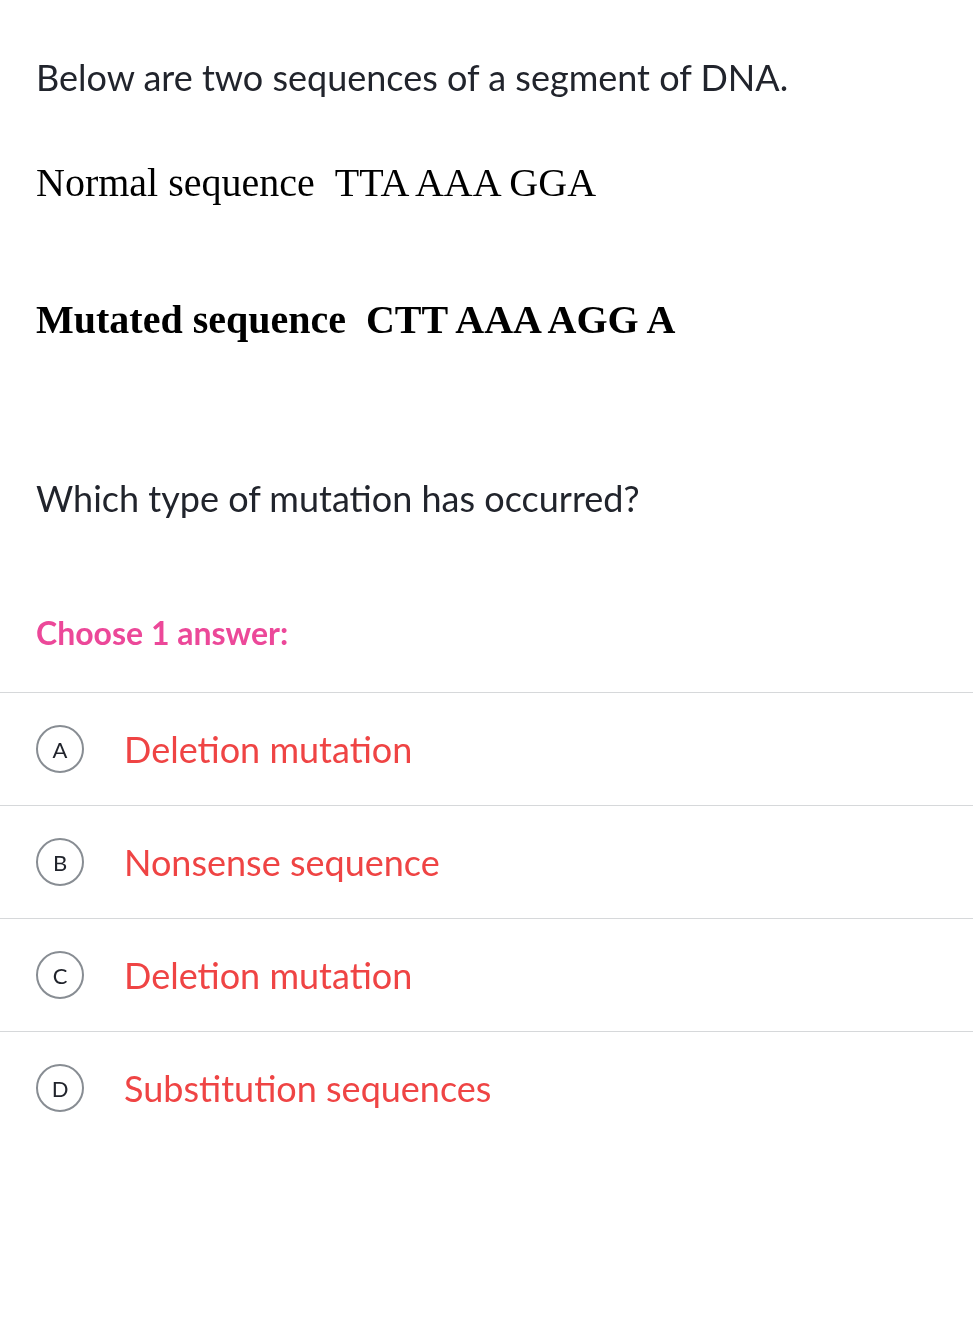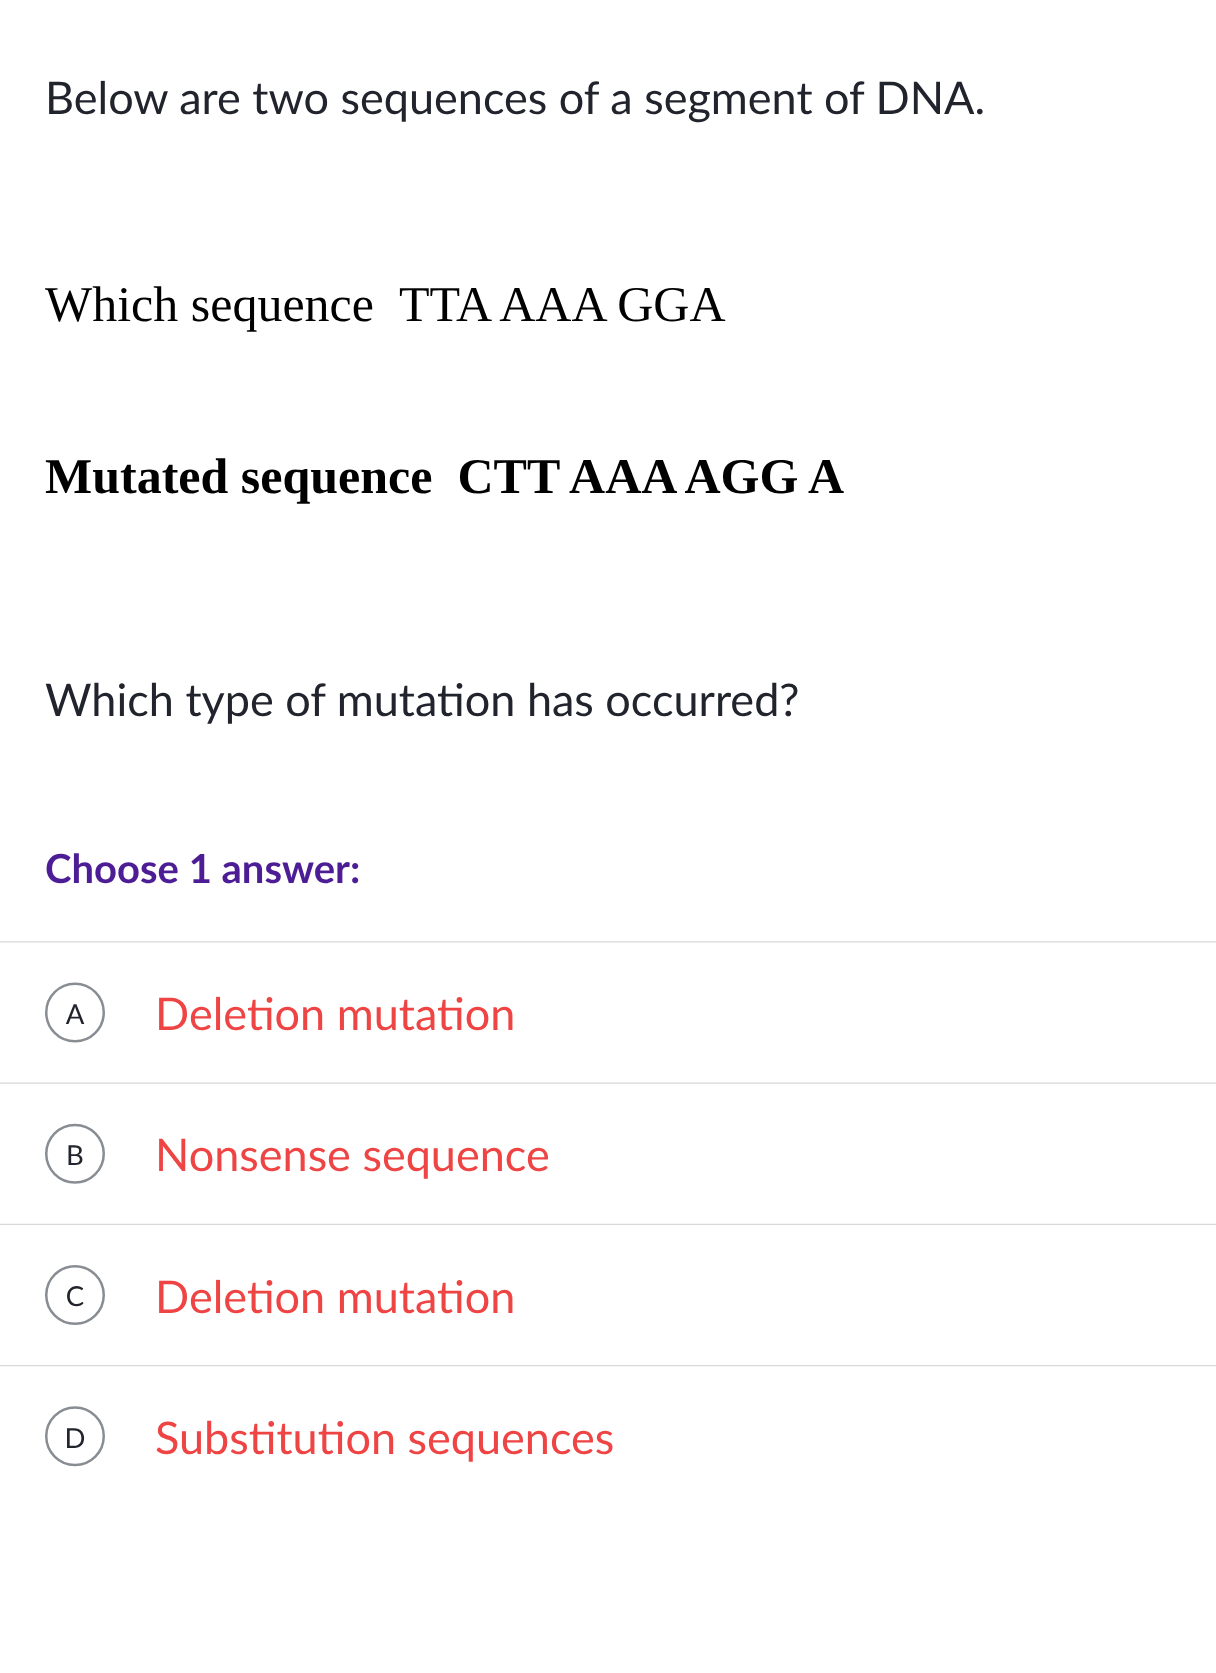--- a/index.html
+++ b/index.html
@@ -9,21 +9,21 @@
     color: #21242c;
     width: 973px;
   }
   .container {
     padding: 50px 36px 0 36px;
   }
   .intro {
     font-size: 36px;
     line-height: 1.5;
     color: #21242c;
-    margin-bottom: 116px;
+    margin-bottom: 55px;
   }
   .sequences {
     font-family: Georgia, "Times New Roman", serif;
     font-size: 40px;
     color: #000000;
     margin-bottom: 130px;
   }
   .seq-row {
     margin-bottom: 90px;
   }
@@ -34,21 +34,21 @@
   .question {
     font-size: 36px;
     line-height: 1.4;
     color: #21242c;
     margin-bottom: 90px;
     margin-top: 16px;
   }
   .choose {
     font-size: 32px;
     font-weight: 700;
-    color: #4c1d95;
+    color: #ec4899;
     margin-bottom: 40px;
   }
   .answers {
     width: 973px;
     margin-left: -36px;
   }
   .answer {
     display: flex;
     align-items: center;
     padding: 32px 36px;
@@ -79,21 +79,21 @@
 </style>
 </head>
 <body>
 
 <div class="container">
 
   <p class="intro">Below are two sequences of a segment of DNA.</p>
 
   <div class="sequences">
     <div class="seq-row">
-      <span>Which sequence</span>&nbsp;&nbsp;<span>TTA AAA GGA</span>
+      <span>Normal sequence</span>&nbsp;&nbsp;<span>TTA AAA GGA</span>
     </div>
     <div class="seq-row">
       <span>Mutated sequence</span>&nbsp;&nbsp;<span>CTT AAA AGG A</span>
     </div>
   </div>
 
   <p class="question">Which type of mutation has occurred?</p>
 
   <p class="choose">Choose 1 answer:</p>
 

